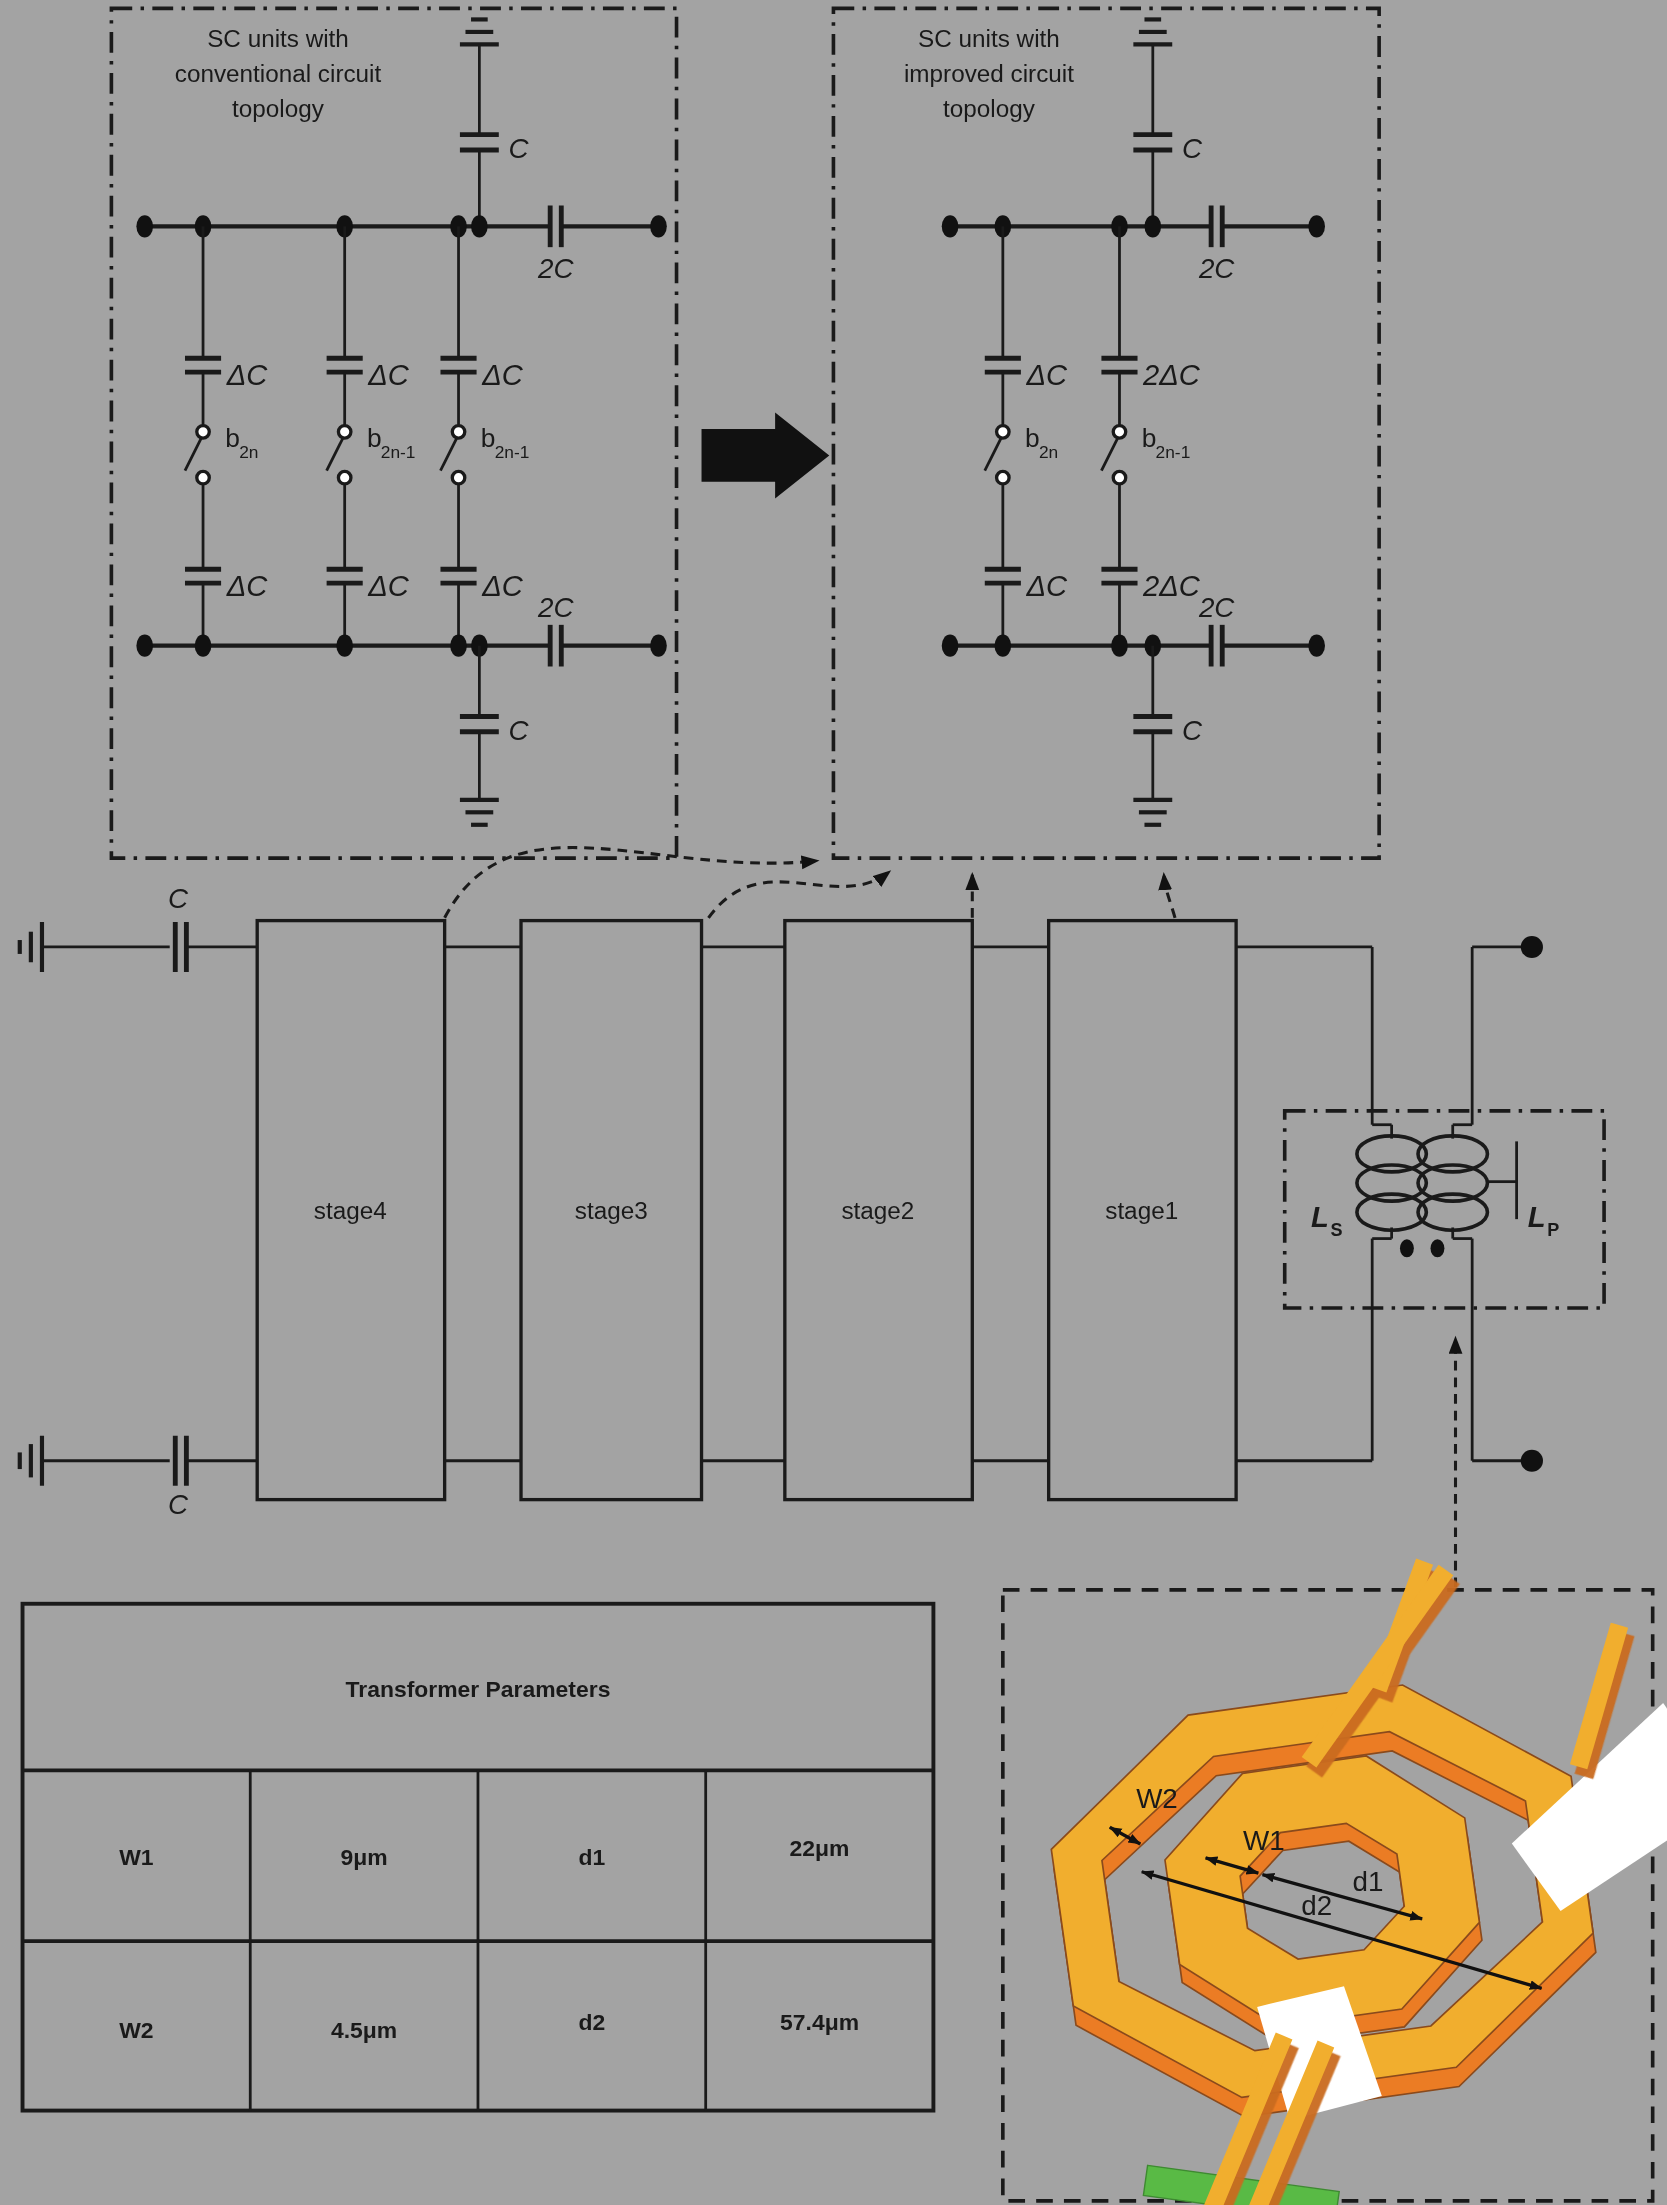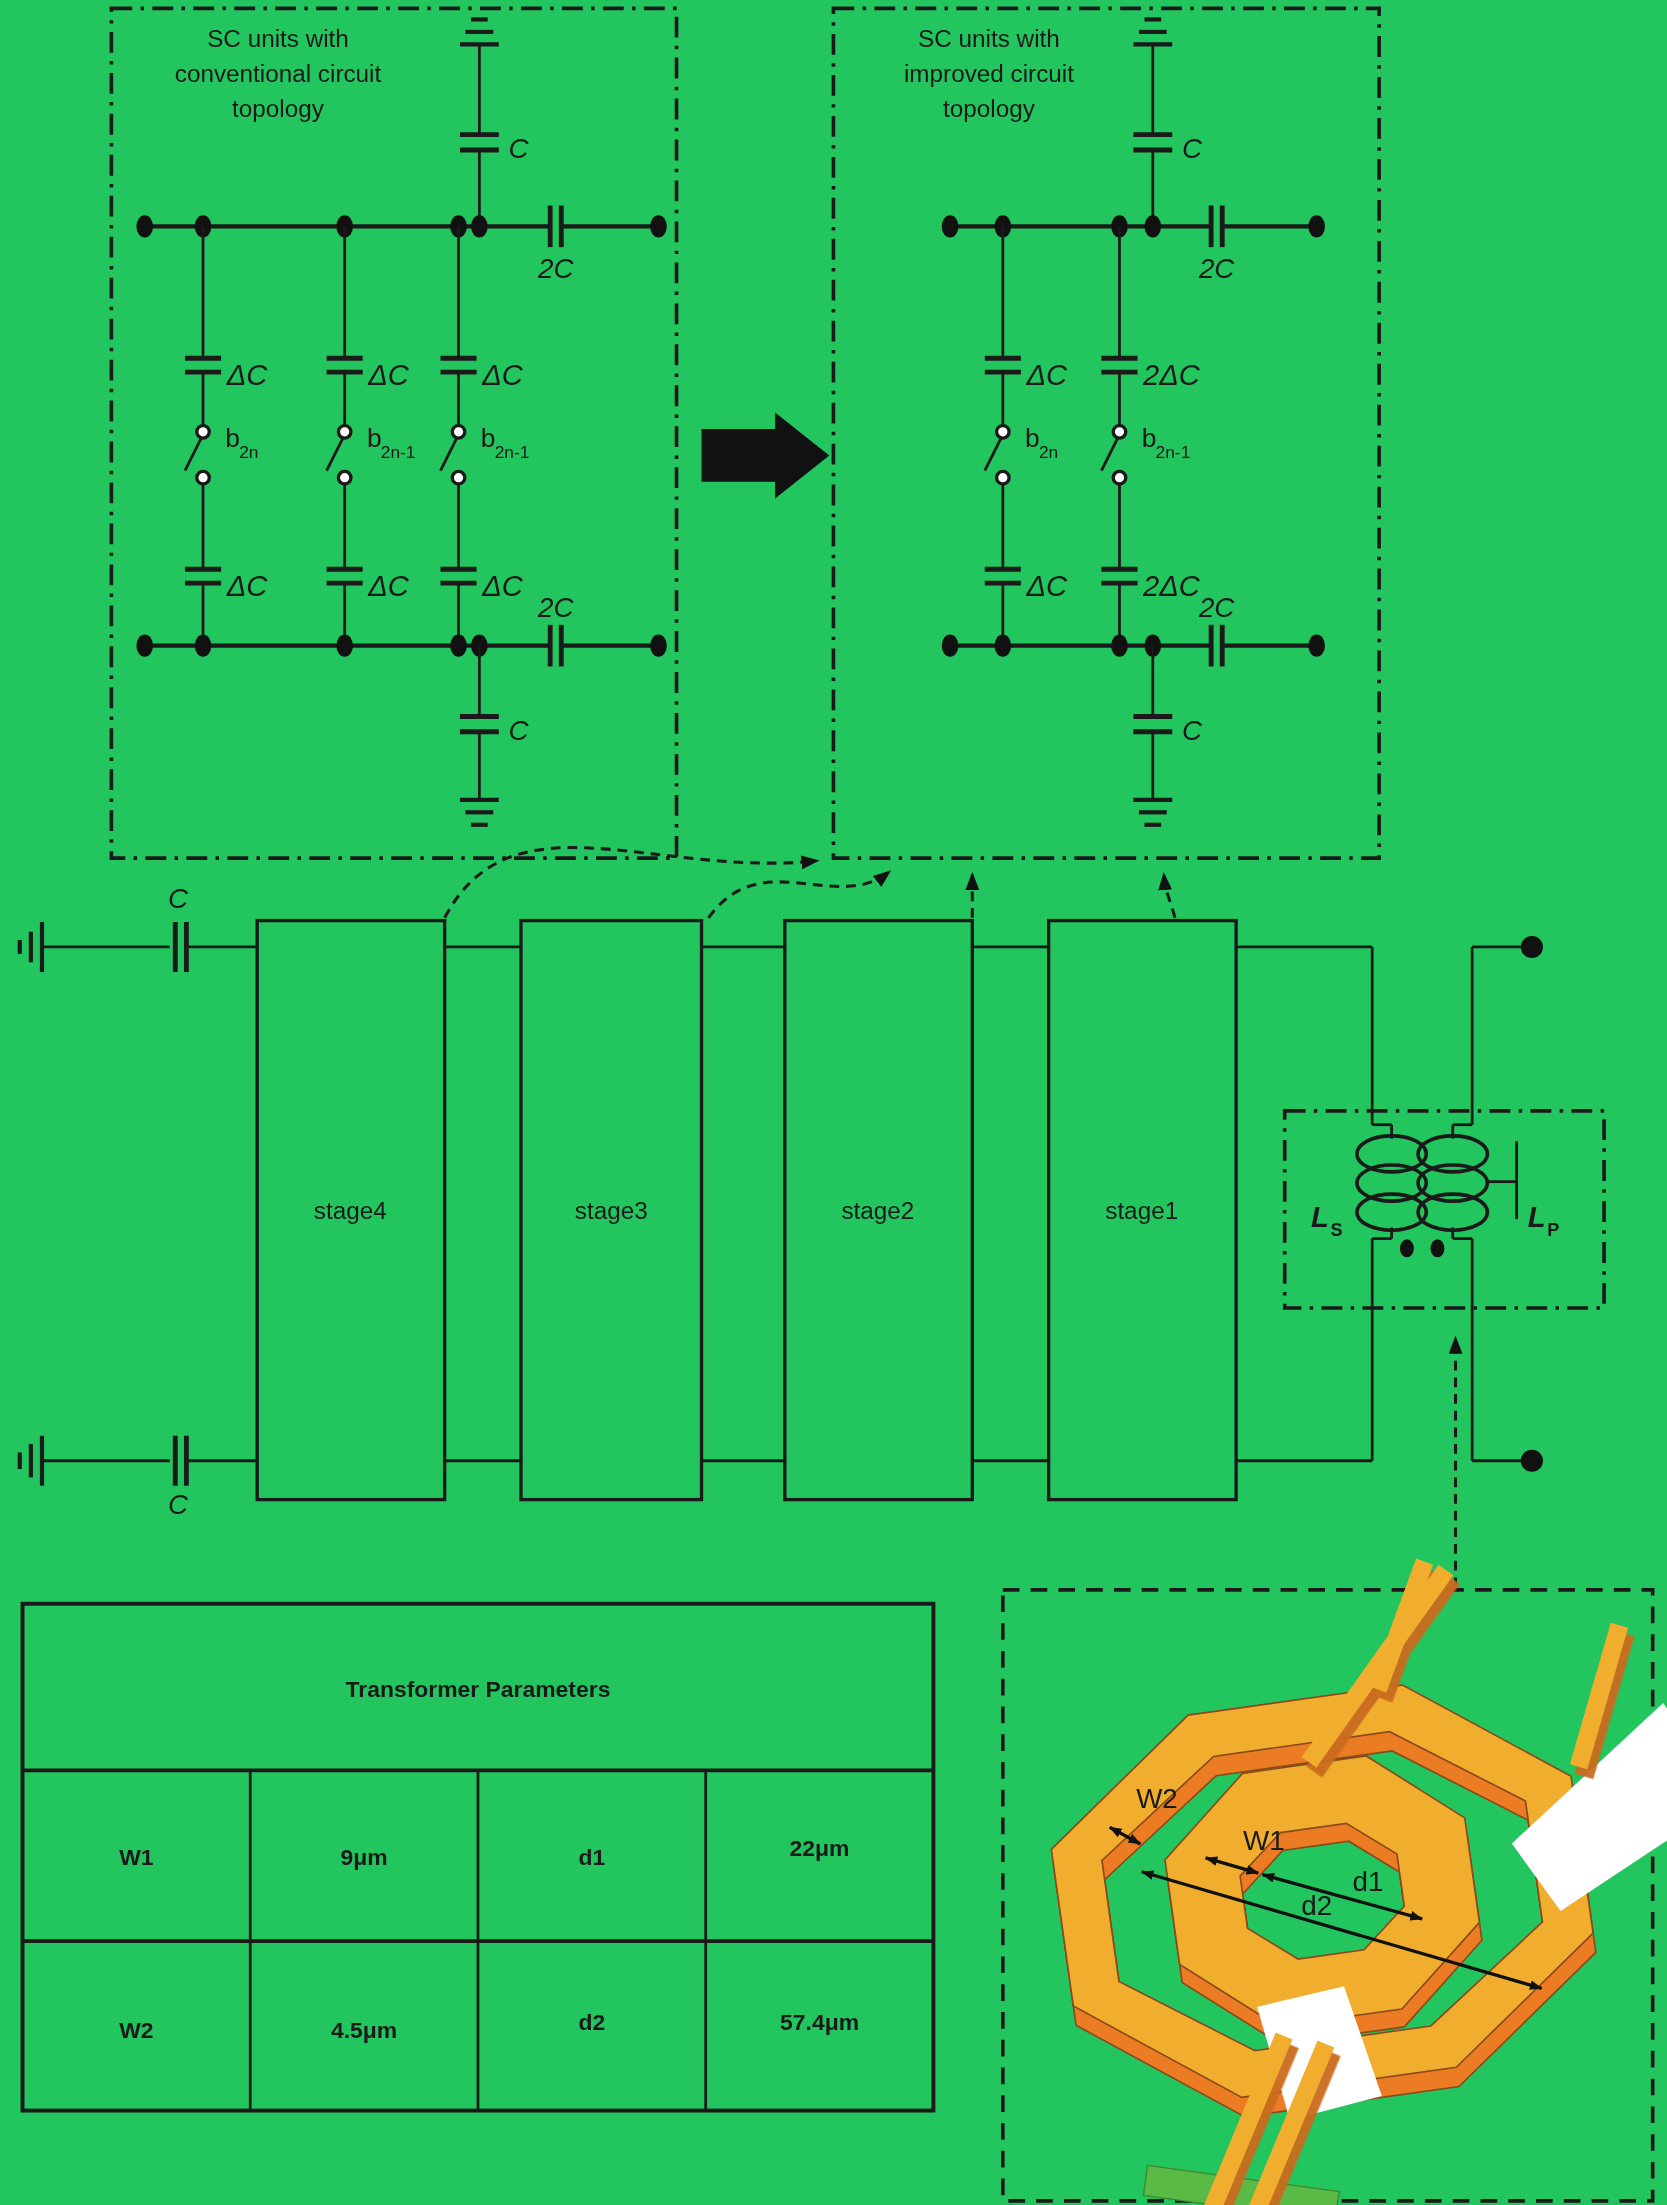--- a/index.html
+++ b/index.html
@@ -1,16 +1,16 @@
 <!DOCTYPE html>
 <html style="font-size:8.5px"><head>
 <meta charset="utf-8">
 <style>
   html,body{margin:0;padding:0;background:#ffffff;}
-  #viewport{width:1667px;height:2205px;overflow:hidden;background:#22c55e;}
+  #viewport{width:1667px;height:2205px;overflow:hidden;background:#a3a3a3;}
   #stage{width:635px;height:840px;transform:scale(2.625);transform-origin:0 0;}
   svg{display:block;font-family:"Liberation Sans", sans-serif;}
   .wire{stroke:#1a1a1a;stroke-width:2;fill:none;}
   .rail{stroke:#1a1a1a;stroke-width:3;fill:none;}
   .plate{stroke:#1a1a1a;stroke-width:3.5;fill:none;}
   .gnd{stroke:#1a1a1a;stroke-width:3;fill:none;}
   .boxdd{fill:none;stroke:#1a1a1a;stroke-width:2.6;stroke-dasharray:15 6 2.5 6;}
   .boxsolid{fill:none;stroke:#1a1a1a;stroke-width:2.4;}
   .dot{fill:#111;}
   .swc{fill:#fff;stroke:#1a1a1a;stroke-width:2.4;}

